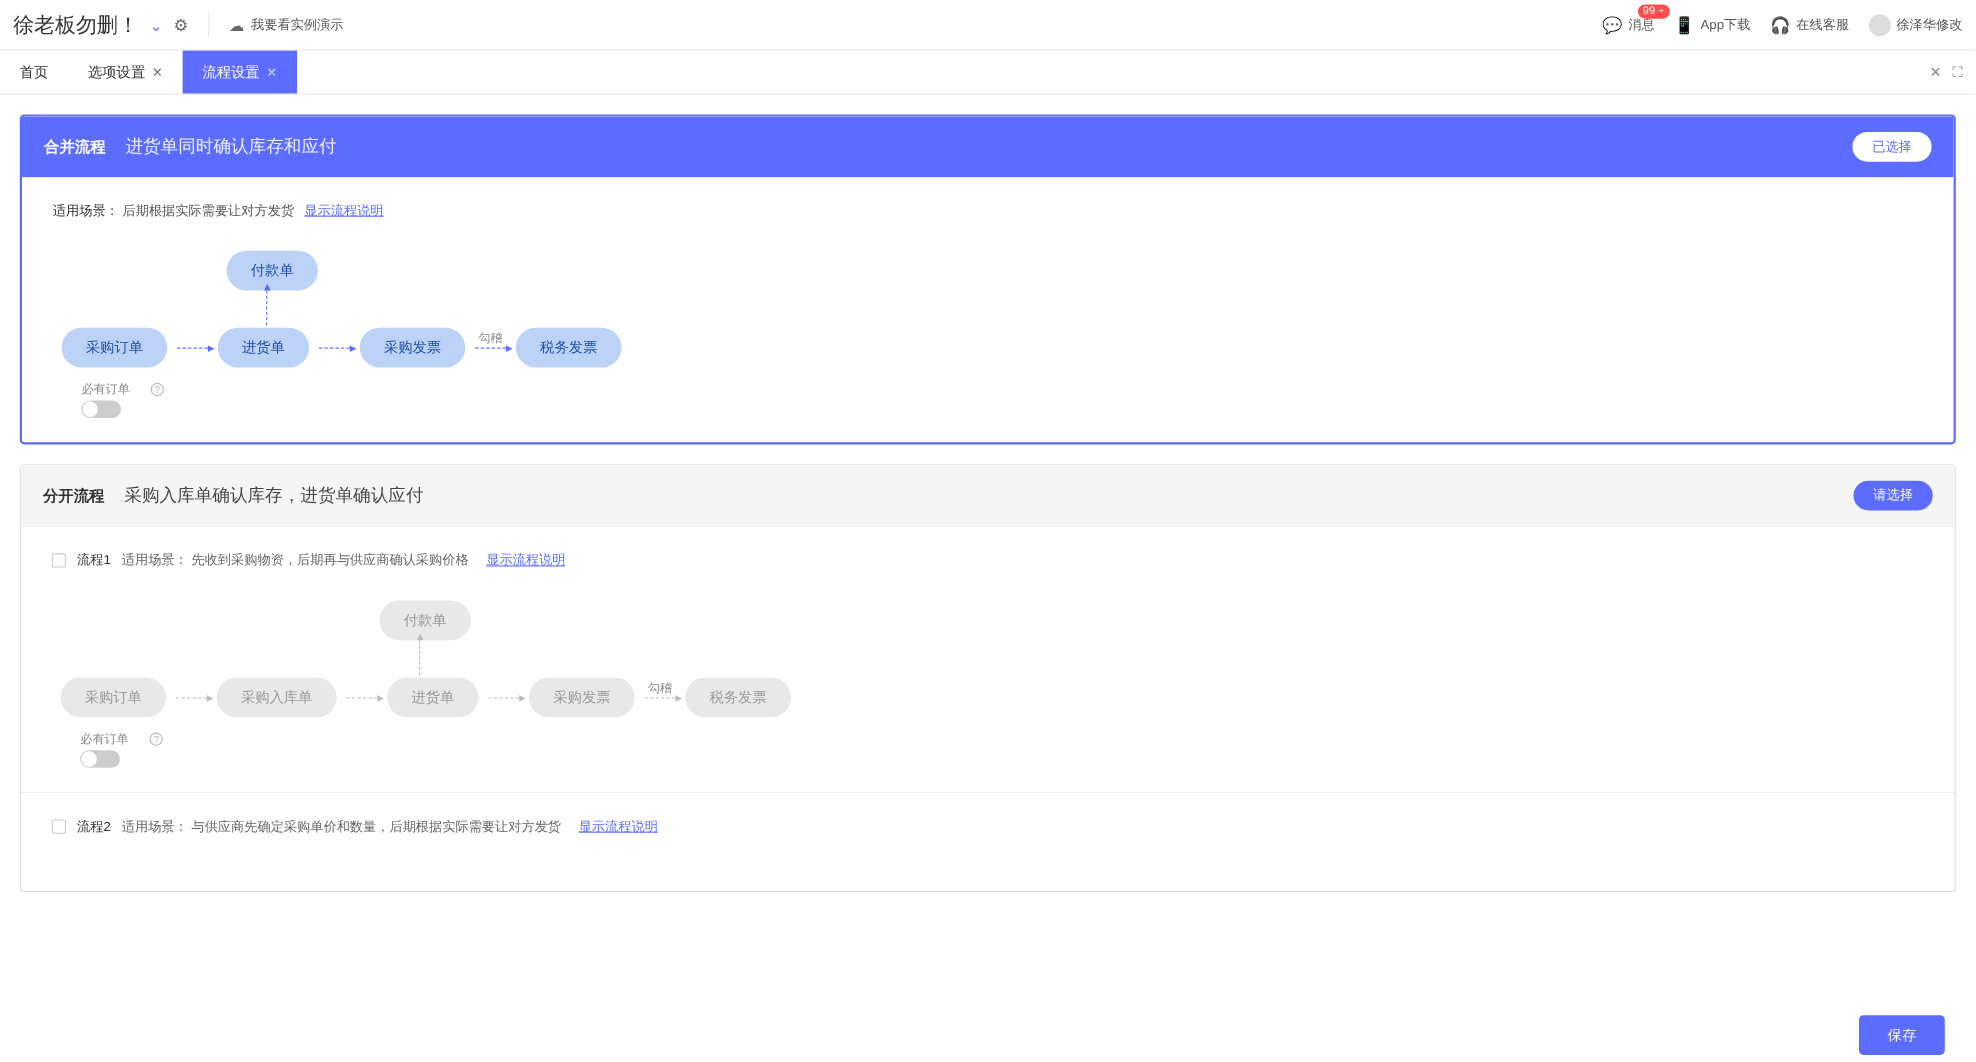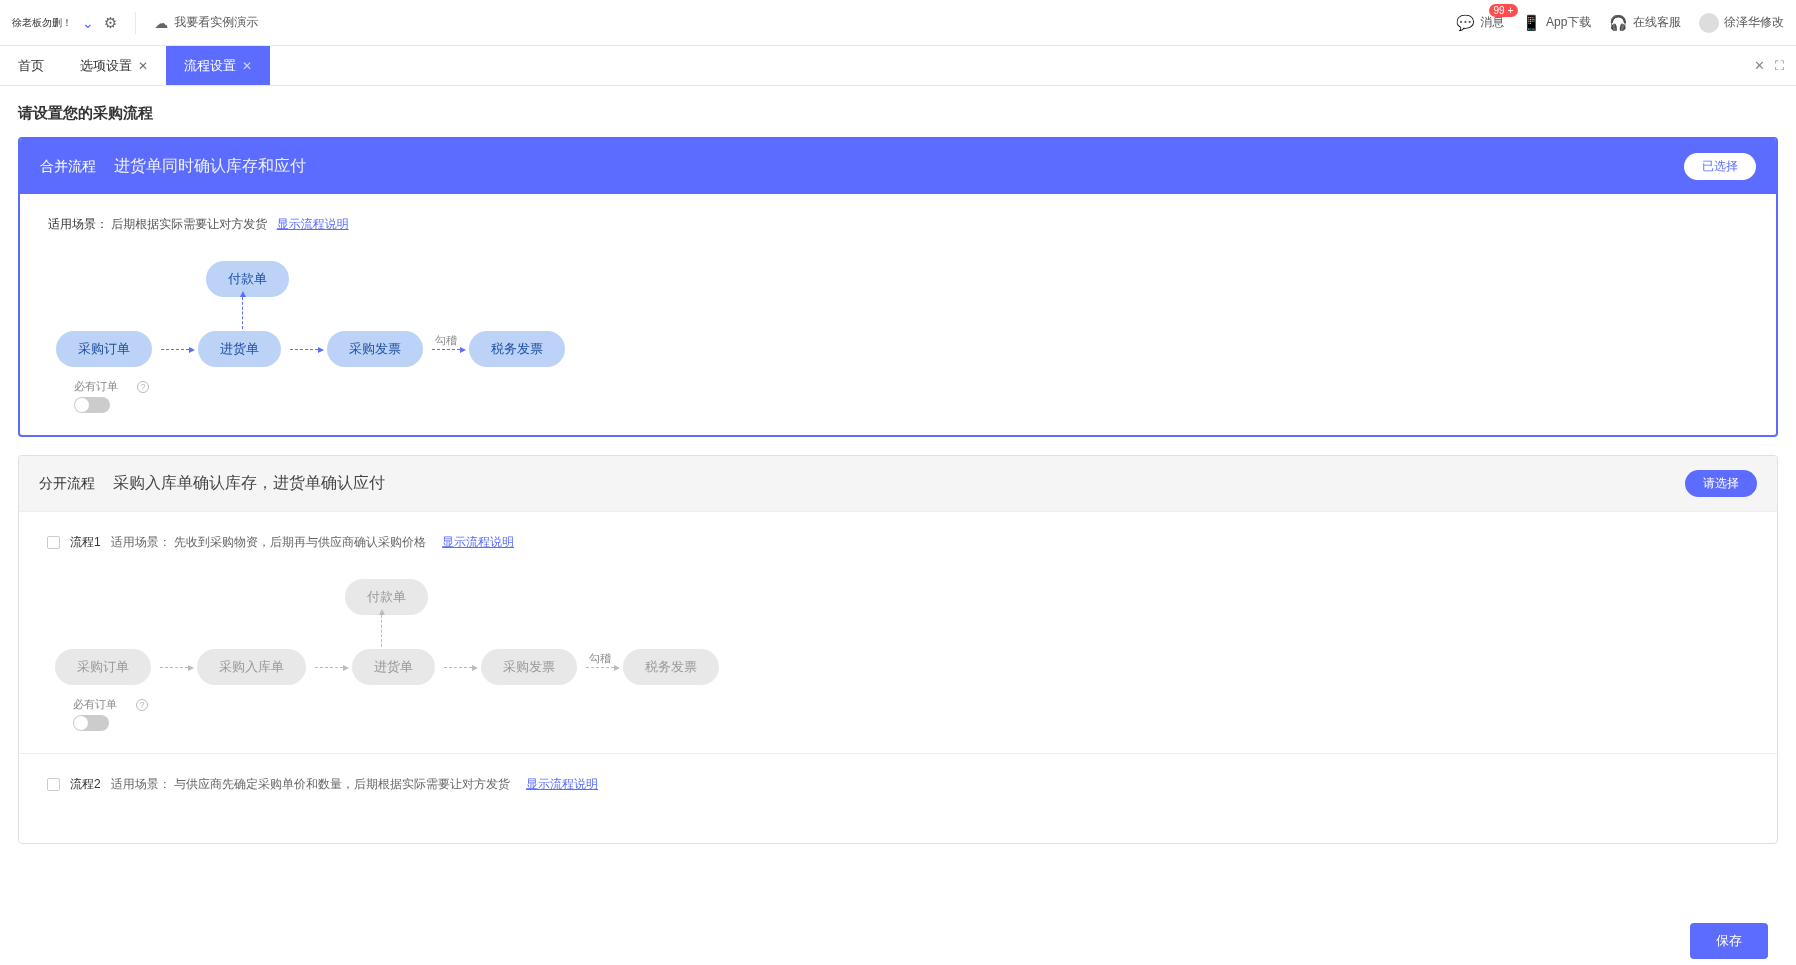--- a/index.html
+++ b/index.html
@@ -1,20 +1,20 @@
 <!DOCTYPE html>
 <html><head>
 <meta charset="utf-8">
 <style>
 * { margin: 0; padding: 0; box-sizing: border-box; }
 body { font-family: "Microsoft YaHei", Arial, sans-serif; font-size: 13px; color: #333; background: #fff; }
 
 .topbar { height: 46px; display: flex; align-items: center; border-bottom: 1px solid #e8e8e8; padding: 0 12px; }
 .topbar-left { display: flex; align-items: center; gap: 10px; }
-.org-name { font-size: 10px; color: #333; }
+.org-name { font-size: 19px; color: #333; }
 .chevron { color: #5b6cff; font-size: 14px; }
 .gear { color: #666; font-size: 15px; }
 .divider-v { width: 1px; height: 22px; background: #e8e8e8; margin: 0 8px; }
 .demo-link { display: flex; align-items: center; gap: 6px; color: #555; font-size: 12px; }
 .cloud-icon { color: #666; font-size: 14px; }
 .topbar-right { margin-left: auto; display: flex; align-items: center; gap: 18px; }
 .tb-item { display: flex; align-items: center; gap: 5px; color: #555; font-size: 12px; position: relative; }
 .tb-item .icon { font-size: 15px; }
 .badge { position: absolute; top: -10px; right: -14px; background: #ff4d4f; color: #fff; font-size: 10px; padding: 1px 5px; border-radius: 8px; }
 .avatar { width: 20px; height: 20px; border-radius: 50%; background: #ddd; display: inline-block; }
@@ -31,21 +31,21 @@
 .side-item.active { background: #eef0ff; color: #333; }
 
 .main { flex: 1; padding: 18px 18px 60px 18px; overflow-y: auto; position: relative; }
 .page-title { font-size: 15px; font-weight: 600; color: #333; margin-bottom: 14px; }
 
 .flow-card { border: 1px solid #e0e0e0; border-radius: 4px; margin-bottom: 18px; background: #fff; overflow: hidden; }
 .flow-card.selected { border: 2px solid #5b6cff; }
 .flow-header { display: flex; align-items: center; padding: 14px 20px; }
 .flow-header.primary { background: #5b6cff; color: #fff; }
 .flow-header.secondary { background: #f5f5f5; color: #333; }
-.flow-title { font-size: 14px; font-weight: 400; margin-right: 18px; }
+.flow-title { font-size: 14px; font-weight: 700; margin-right: 18px; }
 .flow-subtitle { font-size: 16px; opacity: 0.9; }
 .flow-btn { margin-left: auto; padding: 5px 18px; border-radius: 14px; font-size: 12px; border: none; }
 .flow-btn.selected { background: #fff; color: #5b6cff; }
 .flow-btn.select { background: #5b6cff; color: #fff; }
 
 .flow-body { padding: 22px 28px; }
 .scenario-row { font-size: 12px; color: #555; margin-bottom: 28px; }
 .scenario-row .label { color: #333; }
 .link { color: #5b6cff; text-decoration: underline; margin-left: 6px; }
 
@@ -130,21 +130,20 @@
   </div>
   <div class="tabbar-right">
     <span>✕</span>
     <span>⛶</span>
   </div>
 </div>
 
 <div class="page-body">
 
   <div class="main">
-    <div class="page-title">请设置您的采购流程</div>
 
     <div class="flow-card selected">
       <div class="flow-header primary">
         <span class="flow-title">合并流程</span>
         <span class="flow-subtitle">进货单同时确认库存和应付</span>
         <button class="flow-btn selected">已选择</button>
       </div>
       <div class="flow-body">
         <div class="scenario-row">
           <span class="label">适用场景：</span>

